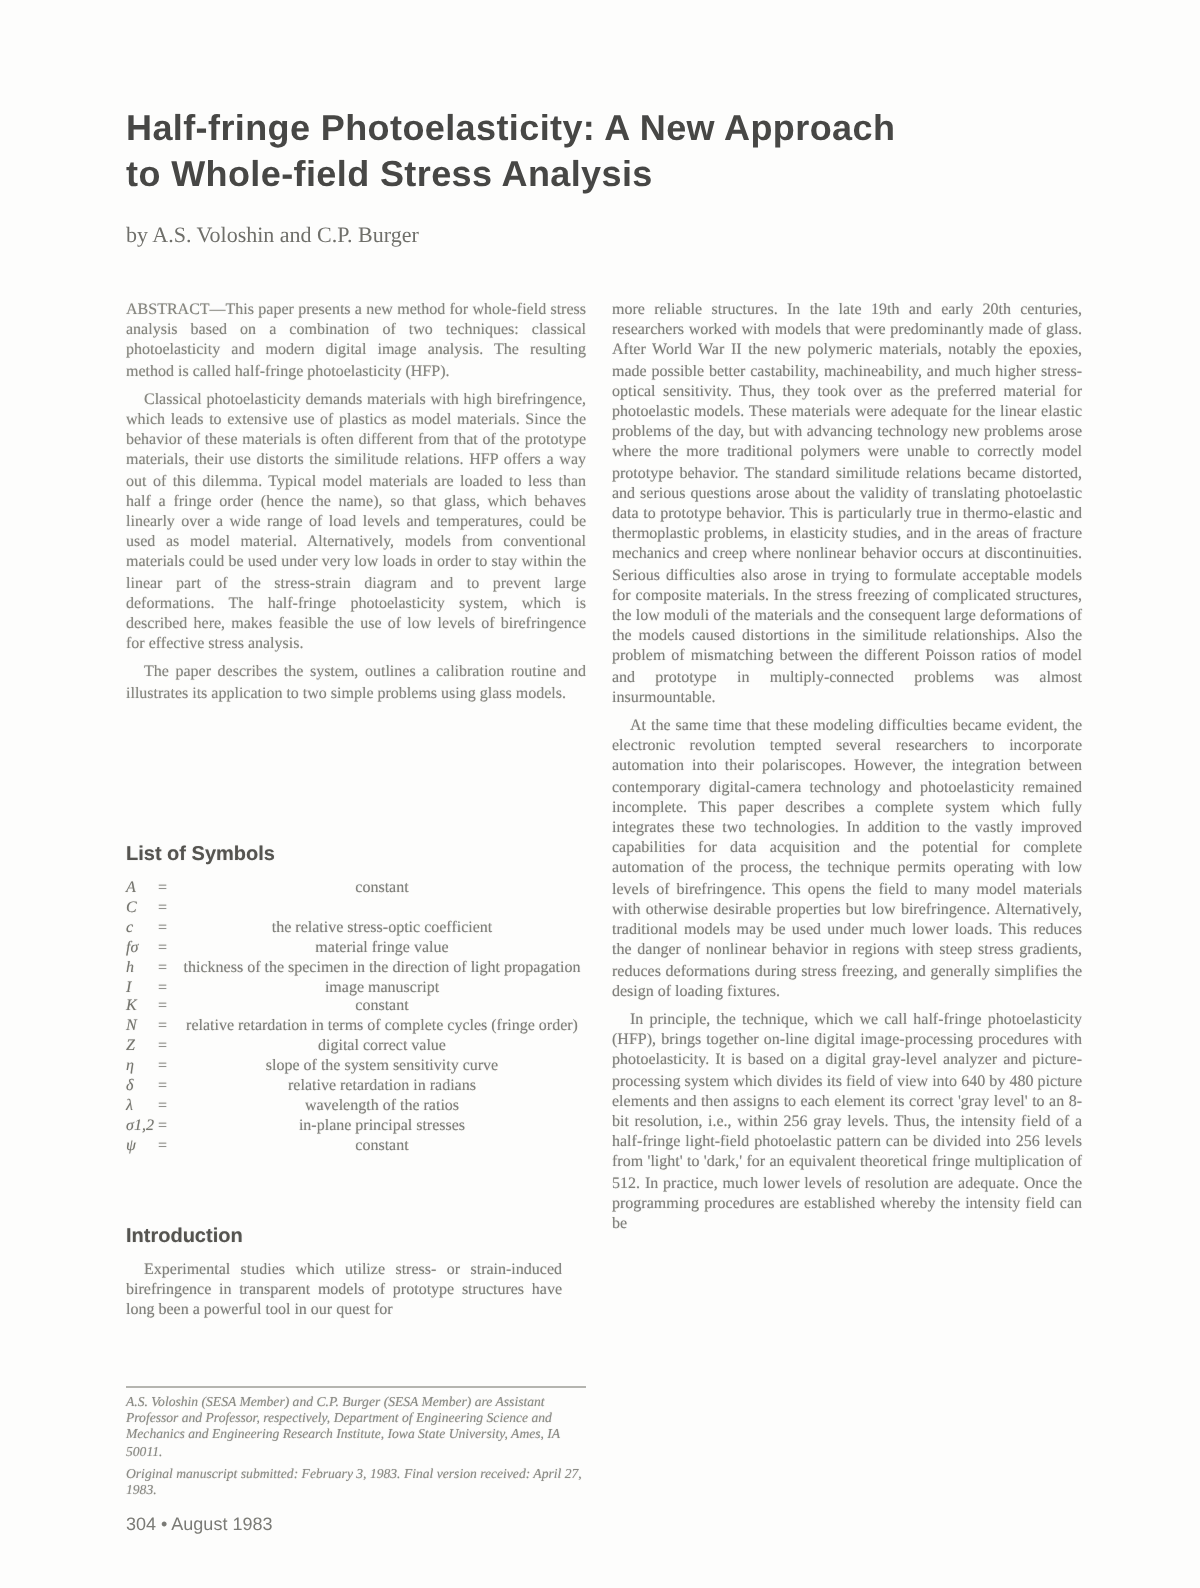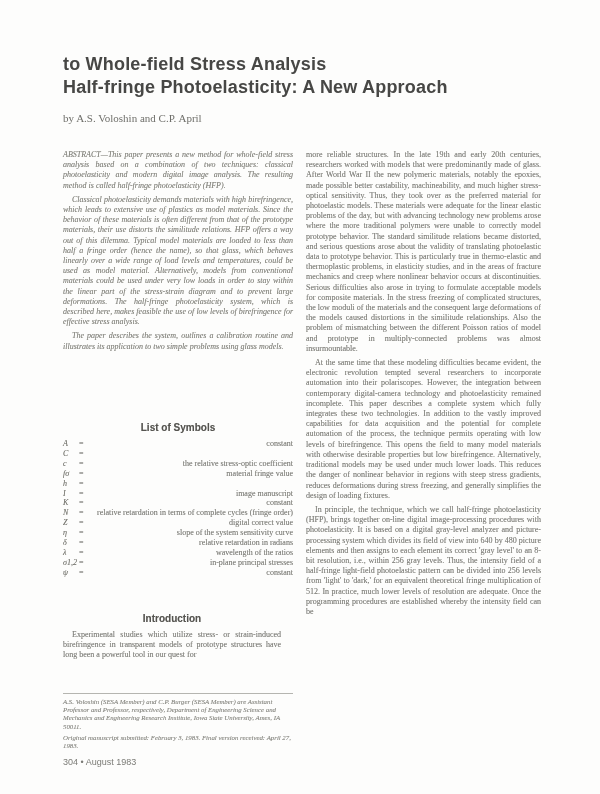--- a/index.html
+++ b/index.html
@@ -17,55 +17,55 @@
     position:absolute; left:63px; top:112px;
     font-size:11px; line-height:13px; color:#6f6f6a;
   }
   .columns { position:absolute; left:63px; top:150px; width:478px; display:flex; gap:13px; }
   .col { font-size:8px; line-height:10.2px; text-align:justify;
          text-shadow:0 0 0.5px rgba(130,130,124,0.55); }
   .col-left  { width:230px; position:relative; height:612px; }
   .col-right { width:235px; }
   .col p { margin:0 0 4px 0; }
   .indent { text-indent:9px; }
-  .abstract p { font-style:italic; color:#86867f; }
+  .abstract p { color:#86867f; }
   .section-heading {
     font-family:"Liberation Sans", sans-serif; font-weight:bold;
-    font-size:10px; line-height:12px; color:#555450; margin:0 0 5px 0;text-align:center;
+    font-size:10px; line-height:12px; color:#555450; margin:0 0 5px 0;
   }
   .symbols-section { position:absolute; left:0; right:0; top:272px; text-align:left; }
   .symrow { display:flex; line-height:9.9px; }
   .sym { flex:none; width:16px; font-style:italic; color:#76766f; }
   .eq  { flex:none; width:10px; }
-  .def { flex:1; text-align:right; }
+  .def { flex:1; text-align:center; }
   .intro-section { position:absolute; left:0; right:12px; top:463px; }
   .footnote {
     position:absolute; left:0; right:0; top:543px;
     border-top:1px solid #b5b5b0; padding-top:4px;
     font-size:6.8px; line-height:8.2px; font-style:italic;
     color:#8c8c86; text-align:left;
   }
   .footnote p { margin:0 0 3px 0; }
   .page-footer {
     position:absolute; left:63px; top:757px;
     font-family:"Liberation Sans", sans-serif;
     font-size:9px; color:#7b7b76;
   }
 </style>
 </head>
 <body>
 
 <div class="page">
 
   <div class="title-block">
+    <div class="title-line">Half-fringe Photoelasticity: A New Approach</div>
     <div class="title-line">to Whole-field Stress Analysis</div>
-    <div class="title-line">Half-fringe Photoelasticity: A New Approach</div>
   </div>
 
-  <div class="byline">by A.S. Voloshin and C.P. April</div>
+  <div class="byline">by A.S. Voloshin and C.P. Burger</div>
 
   <div class="columns">
 
     <div class="col col-left">
 
       <div class="abstract">
         <p>ABSTRACT—This paper presents a new method for whole-field stress analysis based on a combination of two techniques: classical photoelasticity and modern digital image analysis. The resulting method is called half-fringe photoelasticity (HFP).</p>
         <p class="indent">Classical photoelasticity demands materials with high birefringence, which leads to extensive use of plastics as model materials. Since the behavior of these materials is often different from that of the prototype materials, their use distorts the similitude relations. HFP offers a way out of this dilemma. Typical model materials are loaded to less than half a fringe order (hence the name), so that glass, which behaves linearly over a wide range of load levels and temperatures, could be used as model material. Alternatively, models from conventional materials could be used under very low loads in order to stay within the linear part of the stress-strain diagram and to prevent large deformations. The half-fringe photoelasticity system, which is described here, makes feasible the use of low levels of birefringence for effective stress analysis.</p>
         <p class="indent">The paper describes the system, outlines a calibration routine and illustrates its application to two simple problems using glass models.</p>
       </div>
@@ -88,20 +88,21 @@
           <span class="def">the relative stress-optic coefficient</span>
         </div>
         <div class="symrow">
           <span class="sym">fσ</span>
           <span class="eq">=</span>
           <span class="def">material fringe value</span>
         </div>
         <div class="symrow">
           <span class="sym">h</span>
           <span class="eq">=</span>
+          <span class="def">thickness of the specimen in the direction of light propagation</span>
         </div>
         <div class="symrow">
           <span class="sym">I</span>
           <span class="eq">=</span>
           <span class="def">image manuscript</span>
         </div>
         <div class="symrow">
           <span class="sym">K</span>
           <span class="eq">=</span>
           <span class="def">constant</span>

